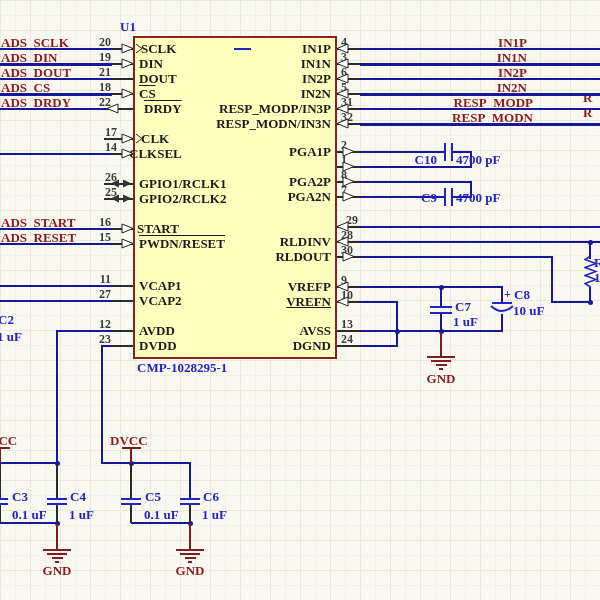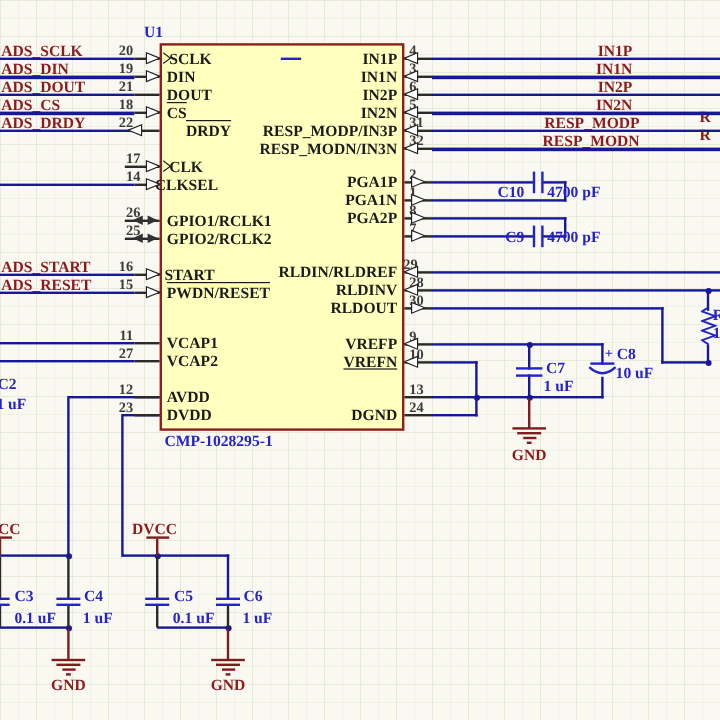--- a/index.html
+++ b/index.html
@@ -38,46 +38,46 @@
 
   <div id="chip"></div>
   <div class="t s13 blu" style="left:120px;top:20px;">U1</div>
   <div class="t s13 blu" style="left:137px;top:361px;">CMP-1028295-1</div>
   <div class="cp" style="left:234px;top:48px;width:17px;height:2px;"></div>
 
   <div class="t s13 blk" style="left:141px;top:42px;">SCLK</div>
   <div class="t s13 blk" style="left:139px;top:57px;">DIN</div>
   <div class="t s13 blk" style="left:139px;top:72px;">DOUT</div>
   <div class="t s13 blk ovl" style="left:139px;top:87px;">CS</div>
-  <div class="t s13 blk ovl" style="left:155px;top:102px;">DRDY</div>
+  <div class="t s13 blk ovl" style="left:144px;top:102px;">DRDY</div>
   <div class="t s13 blk" style="left:141px;top:132px;">CLK</div>
   <div class="t s13 blk" style="left:129px;top:147px;">CLKSEL</div>
   <div class="t s13 blk" style="left:139px;top:177px;">GPIO1/RCLK1</div>
   <div class="t s13 blk" style="left:139px;top:192px;">GPIO2/RCLK2</div>
   <div class="t s13 blk" style="left:137px;top:222px;">START</div>
   <div class="t s13 blk ovl" style="left:139px;top:237px;">PWDN/RESET</div>
   <div class="t s13 blk" style="left:139px;top:279px;">VCAP1</div>
   <div class="t s13 blk" style="left:139px;top:294px;">VCAP2</div>
   <div class="t s13 blk" style="left:139px;top:324px;">AVDD</div>
   <div class="t s13 blk" style="left:139px;top:339px;">DVDD</div>
 
   <div class="t s13 blk ra" style="left:175px;top:42px;width:156px;">IN1P</div>
   <div class="t s13 blk ra" style="left:175px;top:57px;width:156px;">IN1N</div>
   <div class="t s13 blk ra" style="left:175px;top:72px;width:156px;">IN2P</div>
   <div class="t s13 blk ra" style="left:175px;top:87px;width:156px;">IN2N</div>
   <div class="t s13 blk ra" style="left:175px;top:102px;width:156px;">RESP_MODP/IN3P</div>
   <div class="t s13 blk ra" style="left:175px;top:117px;width:156px;">RESP_MODN/IN3N</div>
   <div class="t s13 blk ra" style="left:175px;top:145px;width:156px;">PGA1P</div>
-  <div class="t s13 blk ra" style="left:175px;top:160px;width:156px;">PGA1N</div>
   <div class="t s13 blk ra" style="left:175px;top:175px;width:156px;">PGA2P</div>
-  <div class="t s13 blk ra" style="left:175px;top:220px;width:156px;">RLDIN/RLDREF</div>
+  <div class="t s13 blk ra" style="left:175px;top:190px;width:156px;">PGA2N</div>
   <div class="t s13 blk ra" style="left:175px;top:250px;width:156px;">RLDOUT</div>
   <div class="t s13 blk ra" style="left:175px;top:235px;width:156px;">RLDINV</div>
   <div class="t s13 blk ra" style="left:175px;top:280px;width:156px;">VREFP</div>
   <div class="t s13 blk ra" style="left:175px;top:295px;width:156px;text-decoration:underline;">VREFN</div>
+  <div class="t s13 blk ra" style="left:175px;top:324px;width:156px;">AVSS</div>
   <div class="t s13 blk ra" style="left:175px;top:339px;width:156px;">DGND</div>
 
   <div class="t s12 gry ra" style="left:80px;top:36px;width:31px;">20</div>
   <div class="t s12 gry ra" style="left:80px;top:51px;width:31px;">19</div>
   <div class="t s12 gry ra" style="left:80px;top:66px;width:31px;">21</div>
   <div class="t s12 gry ra" style="left:80px;top:81px;width:31px;">18</div>
   <div class="t s12 gry ra" style="left:80px;top:96px;width:31px;">22</div>
   <div class="t s12 gry ra" style="left:86px;top:126px;width:31px;">17</div>
   <div class="t s12 gry ra" style="left:86px;top:141px;width:31px;">14</div>
   <div class="t s12 gry ra" style="left:86px;top:171px;width:31px;">26</div>
@@ -92,21 +92,21 @@
   <div class="t s12 gry" style="left:341px;top:36px;">4</div>
   <div class="t s12 gry" style="left:341px;top:51px;">3</div>
   <div class="t s12 gry" style="left:341px;top:66px;">6</div>
   <div class="t s12 gry" style="left:341px;top:81px;">5</div>
   <div class="t s12 gry" style="left:341px;top:96px;">31</div>
   <div class="t s12 gry" style="left:341px;top:111px;">32</div>
   <div class="t s12 gry" style="left:341px;top:139px;">2</div>
   <div class="t s12 gry" style="left:341px;top:154px;">1</div>
   <div class="t s12 gry" style="left:341px;top:169px;">8</div>
   <div class="t s12 gry" style="left:341px;top:184px;">7</div>
-  <div class="t s12 gry" style="left:336px;top:214px;">29</div>
+  <div class="t s12 gry" style="left:346px;top:214px;">29</div>
   <div class="t s12 gry" style="left:341px;top:229px;">28</div>
   <div class="t s12 gry" style="left:341px;top:244px;">30</div>
   <div class="t s12 gry" style="left:341px;top:274px;">9</div>
   <div class="t s12 gry" style="left:341px;top:289px;">10</div>
   <div class="t s12 gry" style="left:341px;top:318px;">13</div>
   <div class="t s12 gry" style="left:341px;top:333px;">24</div>
 
   <div class="t s13 red" style="left:1px;top:36px;">ADS_SCLK</div>
   <div class="t s13 red" style="left:1px;top:51px;">ADS_DIN</div>
   <div class="t s13 red" style="left:1px;top:66px;">ADS_DOUT</div>

